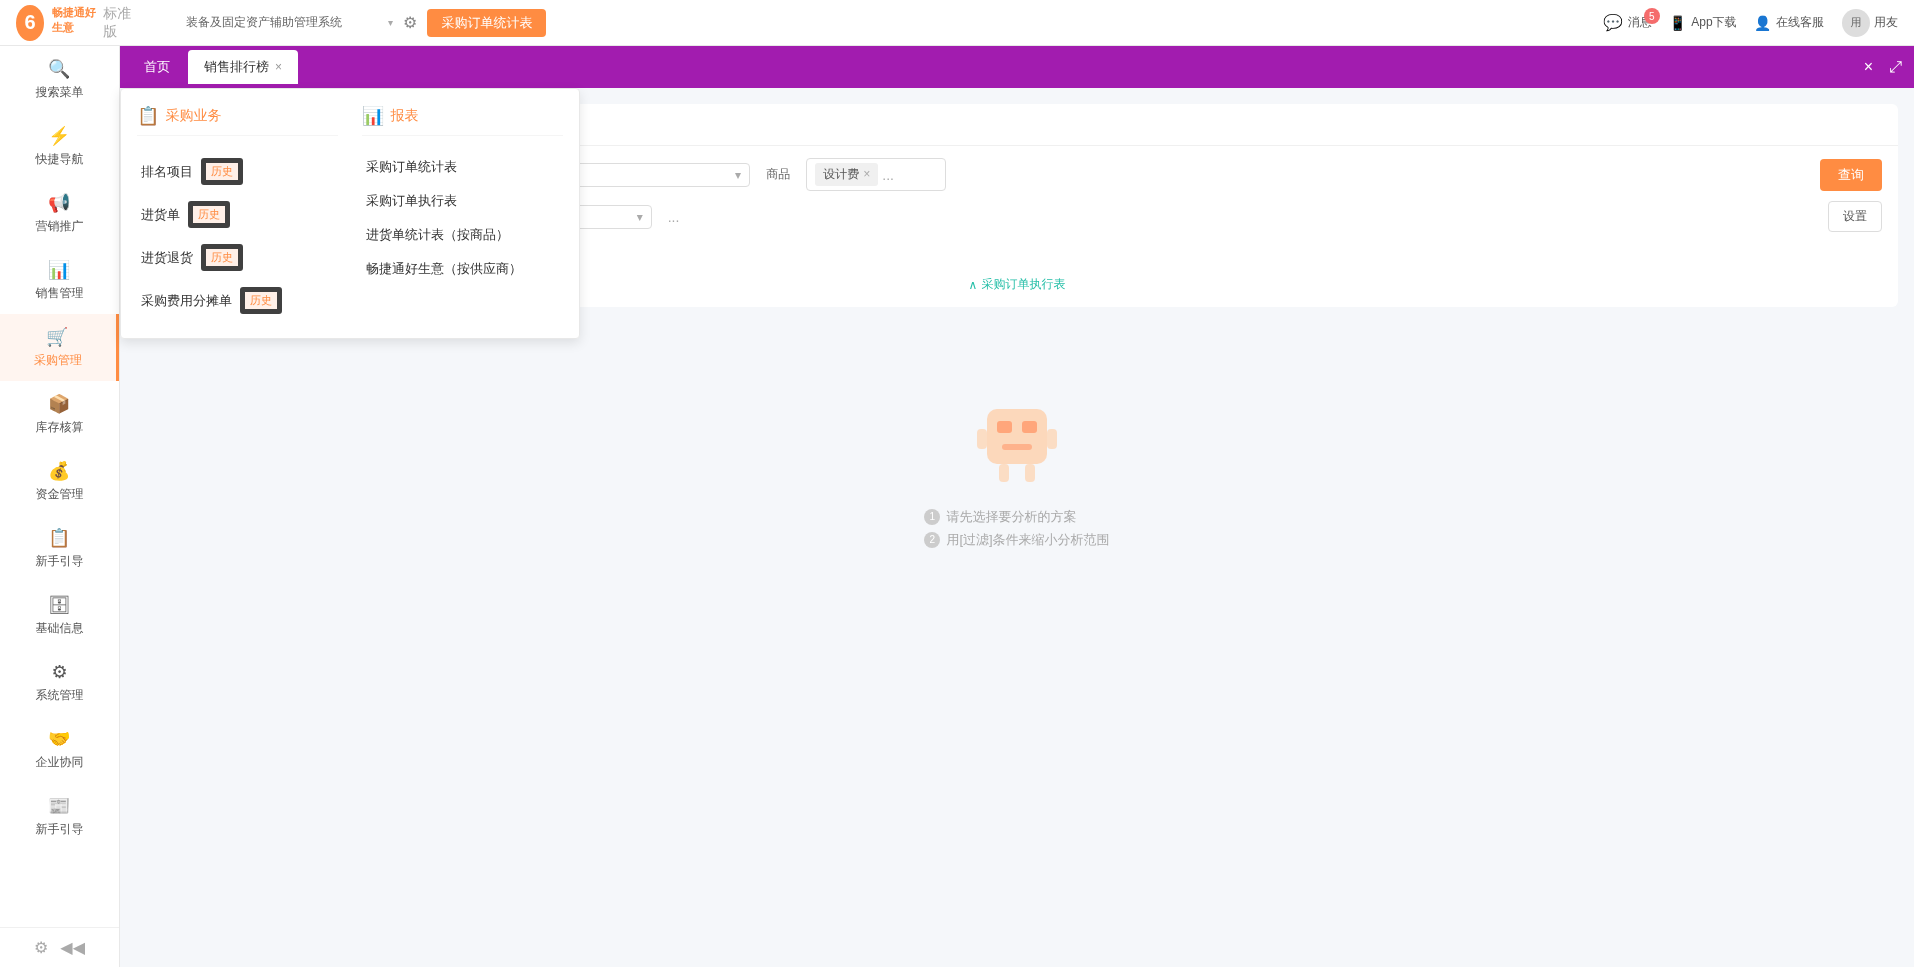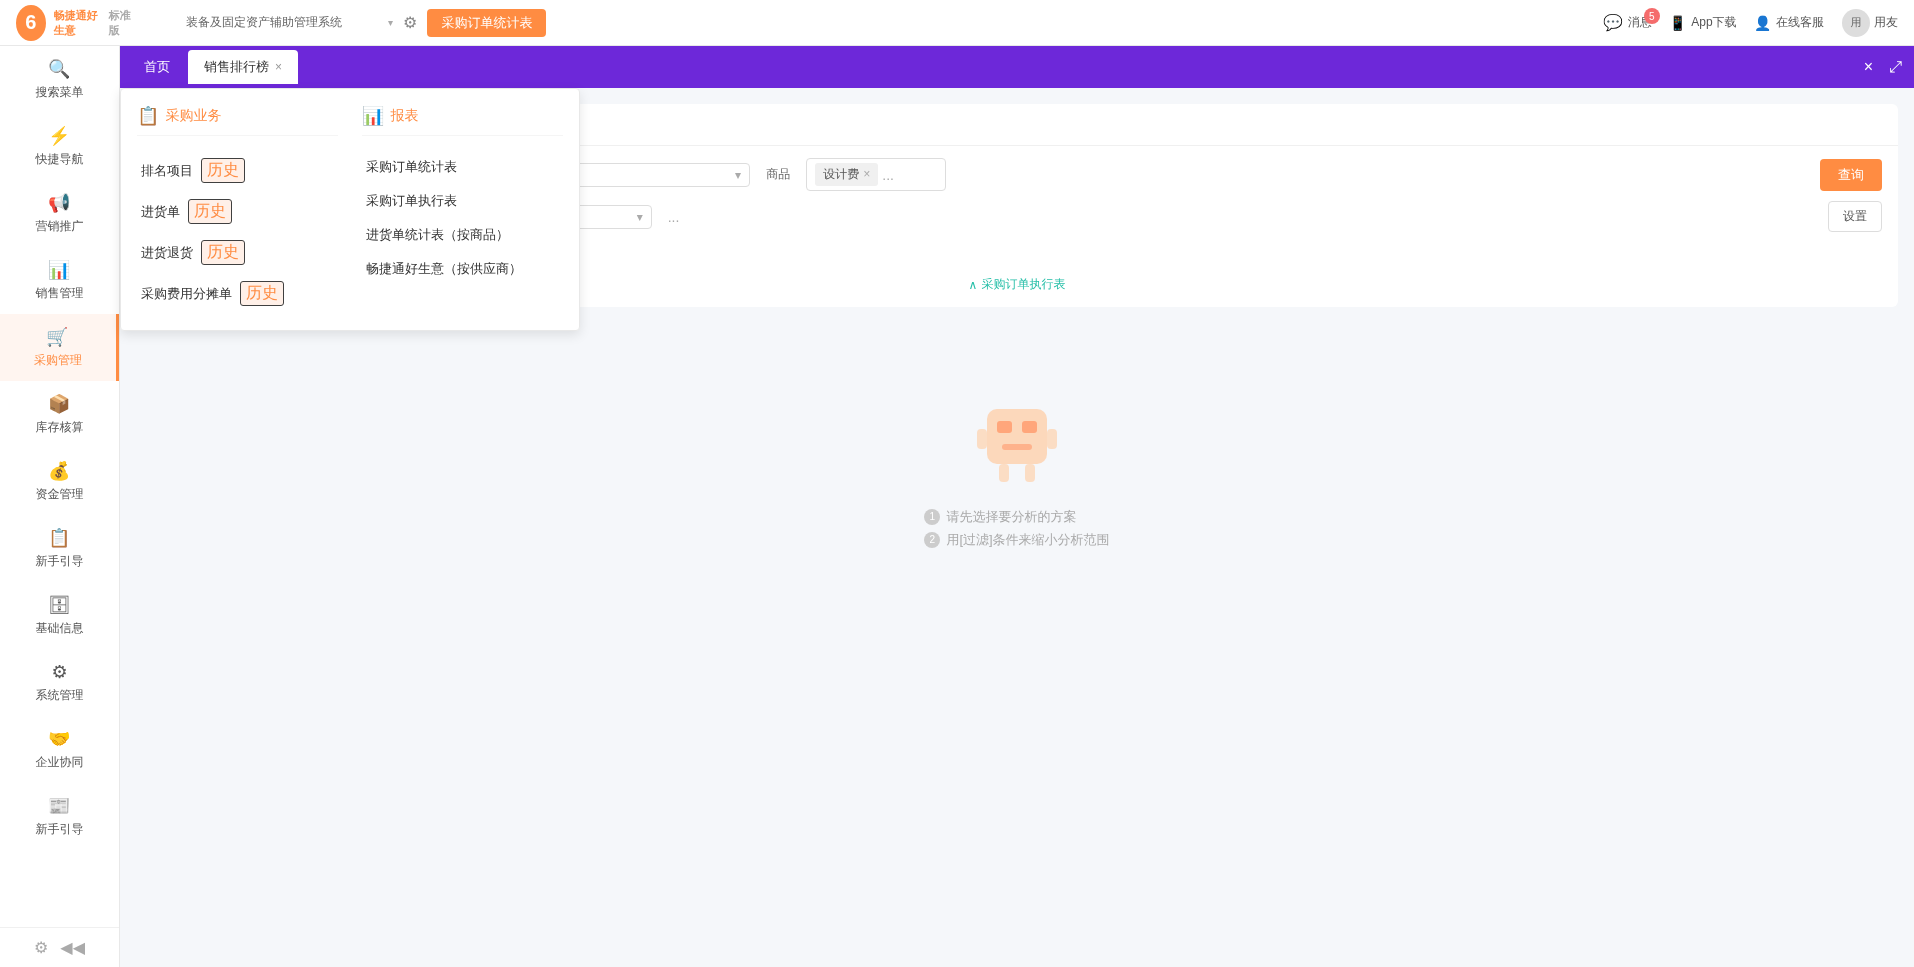--- a/index.html
+++ b/index.html
@@ -57,21 +57,21 @@
       display: flex; align-items: center; justify-content: center; gap: 12px;
       padding: 10px; border-top: 1px solid #f0f0f0;
     }
     .sidebar-bottom-icon { color: #aaa; font-size: 16px; cursor: pointer; }
 
     
     .content-area { flex: 1; display: flex; flex-direction: column; overflow: hidden; }
 
     
     .tab-bar {
-      display: flex; align-items: center; background: #6d28d9; height: 42px;
+      display: flex; align-items: center; background: #a21caf; height: 42px;
       padding: 0 8px; flex-shrink: 0; gap: 2px;
     }
     .tab-item {
       padding: 8px 16px; color: #fff; cursor: pointer; font-size: 13px;
       border-radius: 4px 4px 0 0; display: flex; align-items: center; gap: 6px;
     }
     .tab-item.active { background: #fff; color: #333; }
     .tab-item.active .tab-close { color: #999; }
     .tab-close { font-size: 12px; color: rgba(255,255,255,0.8); }
     .tab-bar-actions { margin-left: auto; display: flex; gap: 8px; }
@@ -140,37 +140,37 @@
       display: flex; align-items: center; gap: 6px; font-size: 14px;
       color: #ff8c42; font-weight: 500; margin-bottom: 14px; padding-bottom: 8px;
       border-bottom: 1px solid #f5f5f5;
     }
     .dropdown-col-title .col-icon { font-size: 18px; }
     .dropdown-item {
       display: flex; align-items: center; gap: 8px; padding: 8px 4px;
       cursor: pointer; color: #333; font-size: 13px; border-radius: 3px;
     }
     .history-badge {
-      background: #fff0e8; color: #ff8c42; border: 1px solid #404040;
-      border-radius: 3px; padding: 1px 5px; font-size: 16px;
+      background: #fff0e8; color: #ff8c42; border: 5px solid #404040;
+      border-radius: 3px; padding: 1px 5px; font-size: 11px;
     }
 
     .divider { height: 1px; background: #f0f0f0; margin: 0 -16px; }
   </style>
 </head>
 <body>
 
 <div class="top-bar">
   <div class="sidebar-logo" style="width:120px; flex-shrink:0; height:auto; flex-direction:row; gap:8px; padding:0;">
     <div class="logo-circle">
       <span>6</span>
     </div>
     <div style="display:flex;flex-direction:row;">
       <span style="font-size:11px;color:#ff8c42;font-weight:bold;">畅捷通好生意</span>
-      <span style="font-size:11px;color:#aaa;font-weight:bold;">标准版</span>
+      <span style="font-size:14px;color:#aaa;">标准版</span>
     </div>
   </div>
   <div class="top-bar-system">
     <span>装备及固定资产辅助管理系统</span>
     <span class="dropdown-icon">▾</span>
   </div>
   <span class="gear-icon">⚙</span>
   <button class="industry-btn">采购订单统计表</button>
   <div class="top-bar-right">
     <div class="icon-item notif-badge">

